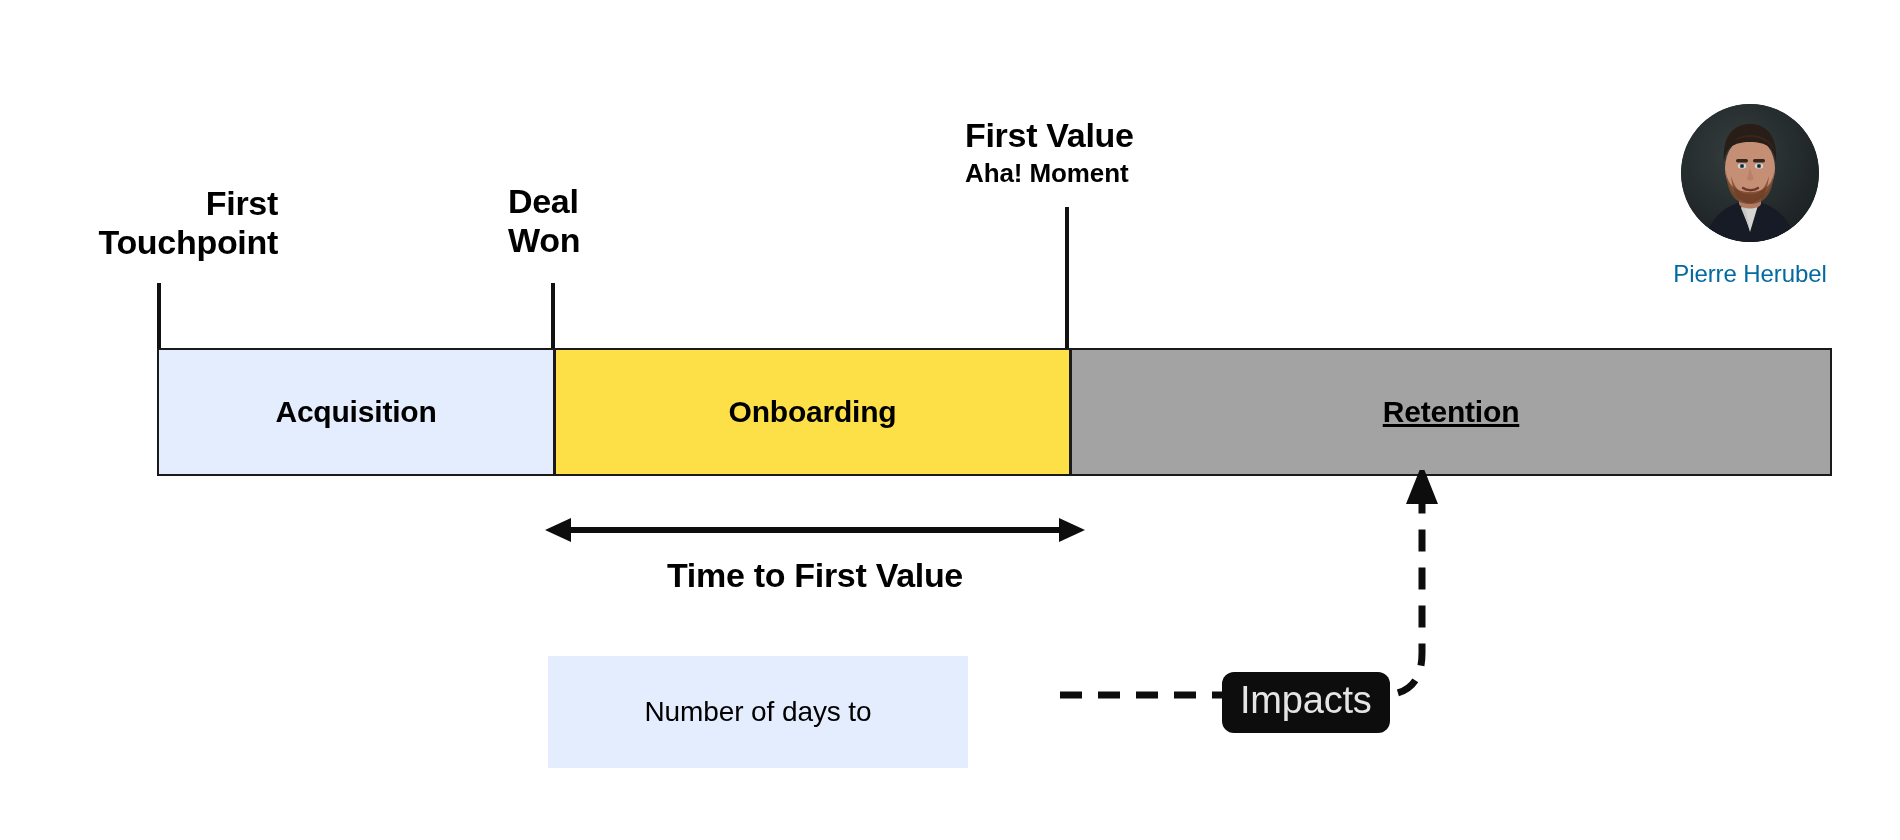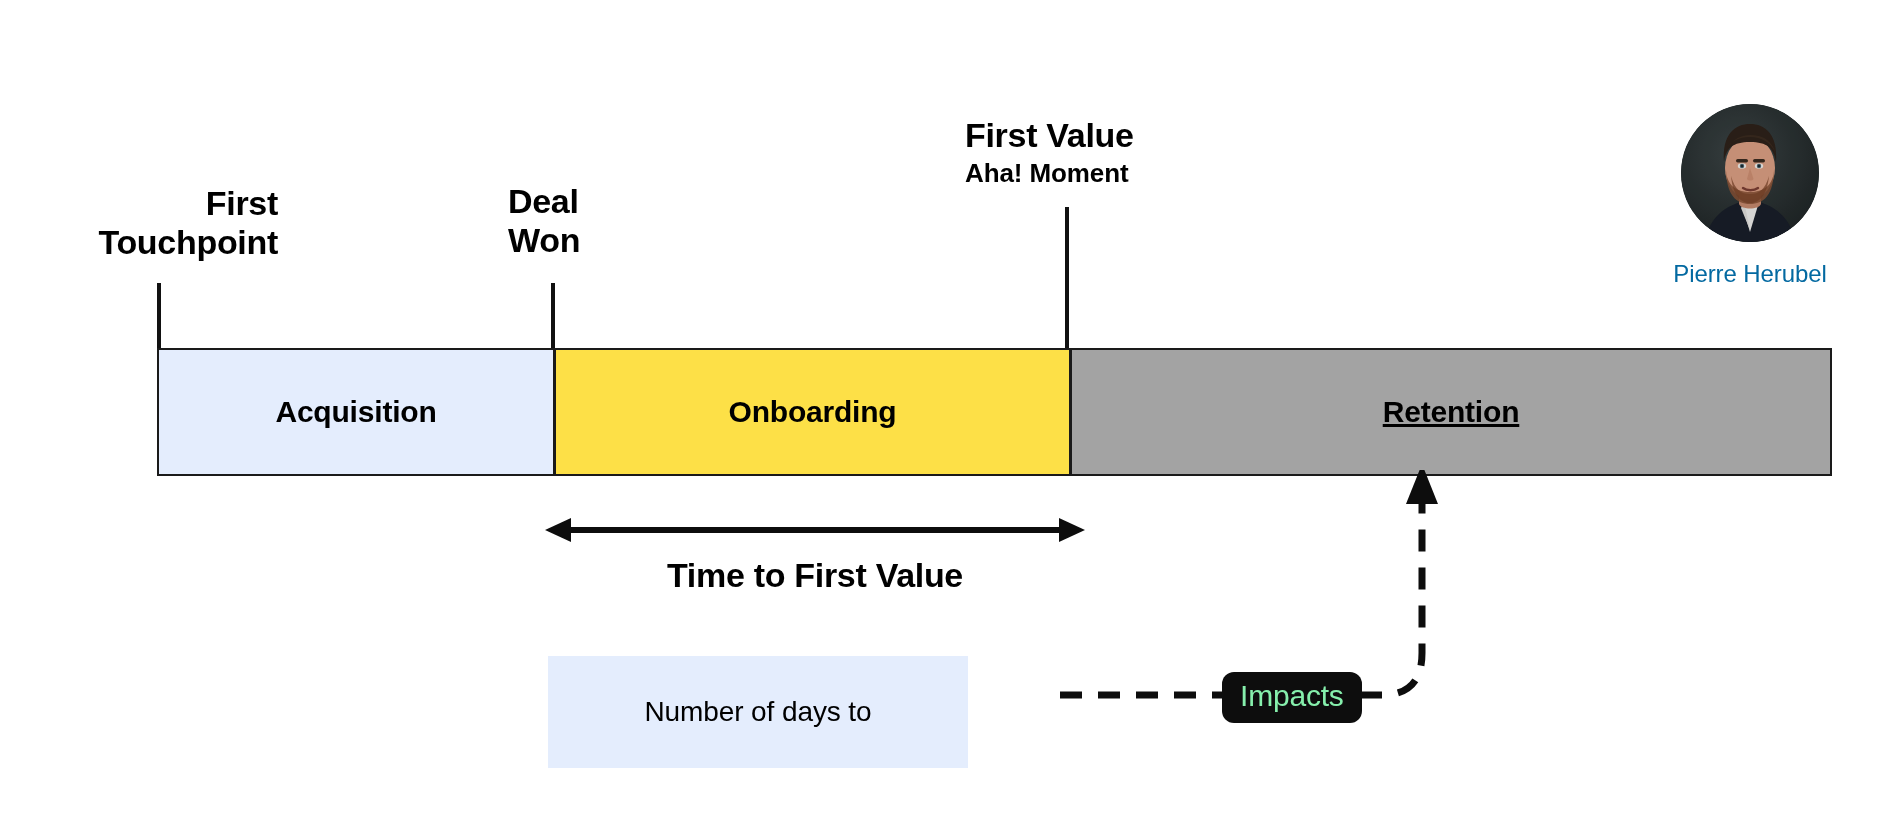--- a/index.html
+++ b/index.html
@@ -140,24 +140,24 @@
     left: 1060px;
     top: 470px;
     width: 420px;
     height: 260px;
   }
   #impacts-badge {
     position: absolute;
     left: 1222px;
     top: 672px;
     background: #0d0d0d;
-    color: #86efac;
+    color: #e5e5e5;
     border-radius: 12px;
     padding: 6px 18px 9px 18px;
-    font-size: 30px;
+    font-size: 38px;
     letter-spacing: -0.2px;
     line-height: 1.2;
   }
 
   
   #author-block {
     position: absolute;
     left: 1660px;
     top: 104px;
     width: 180px;

